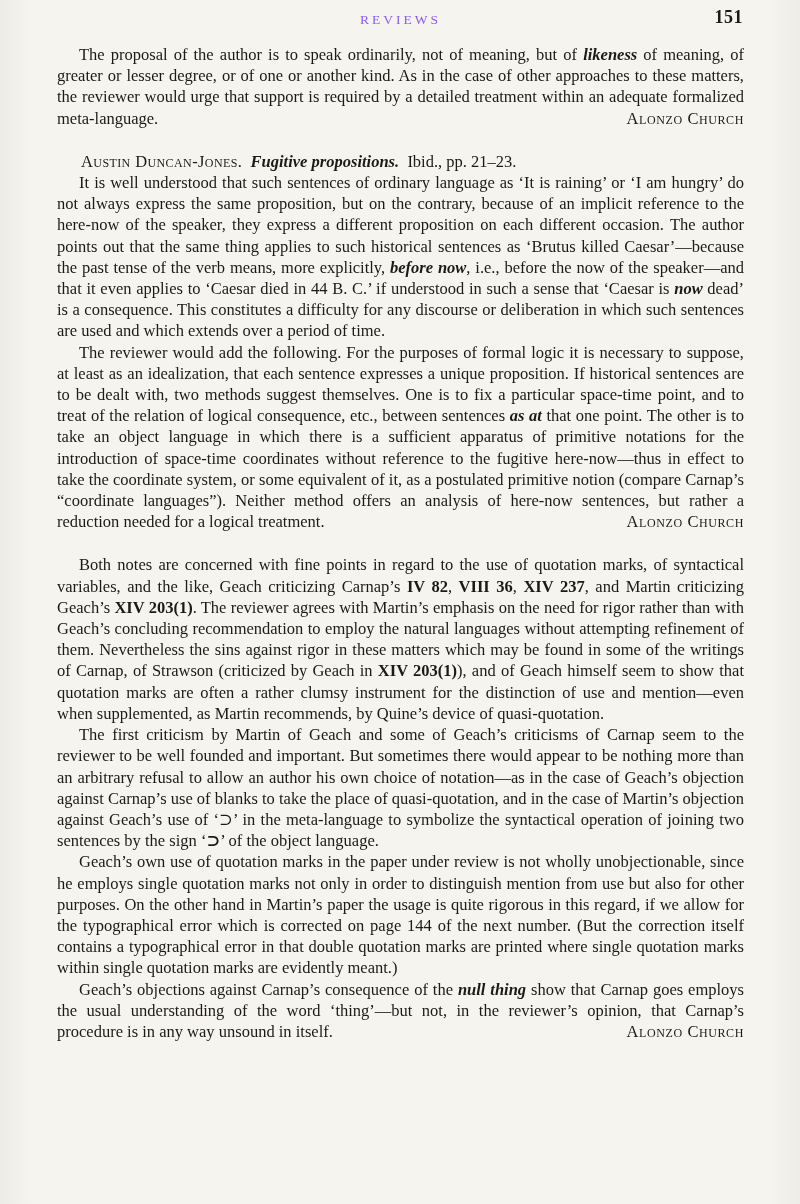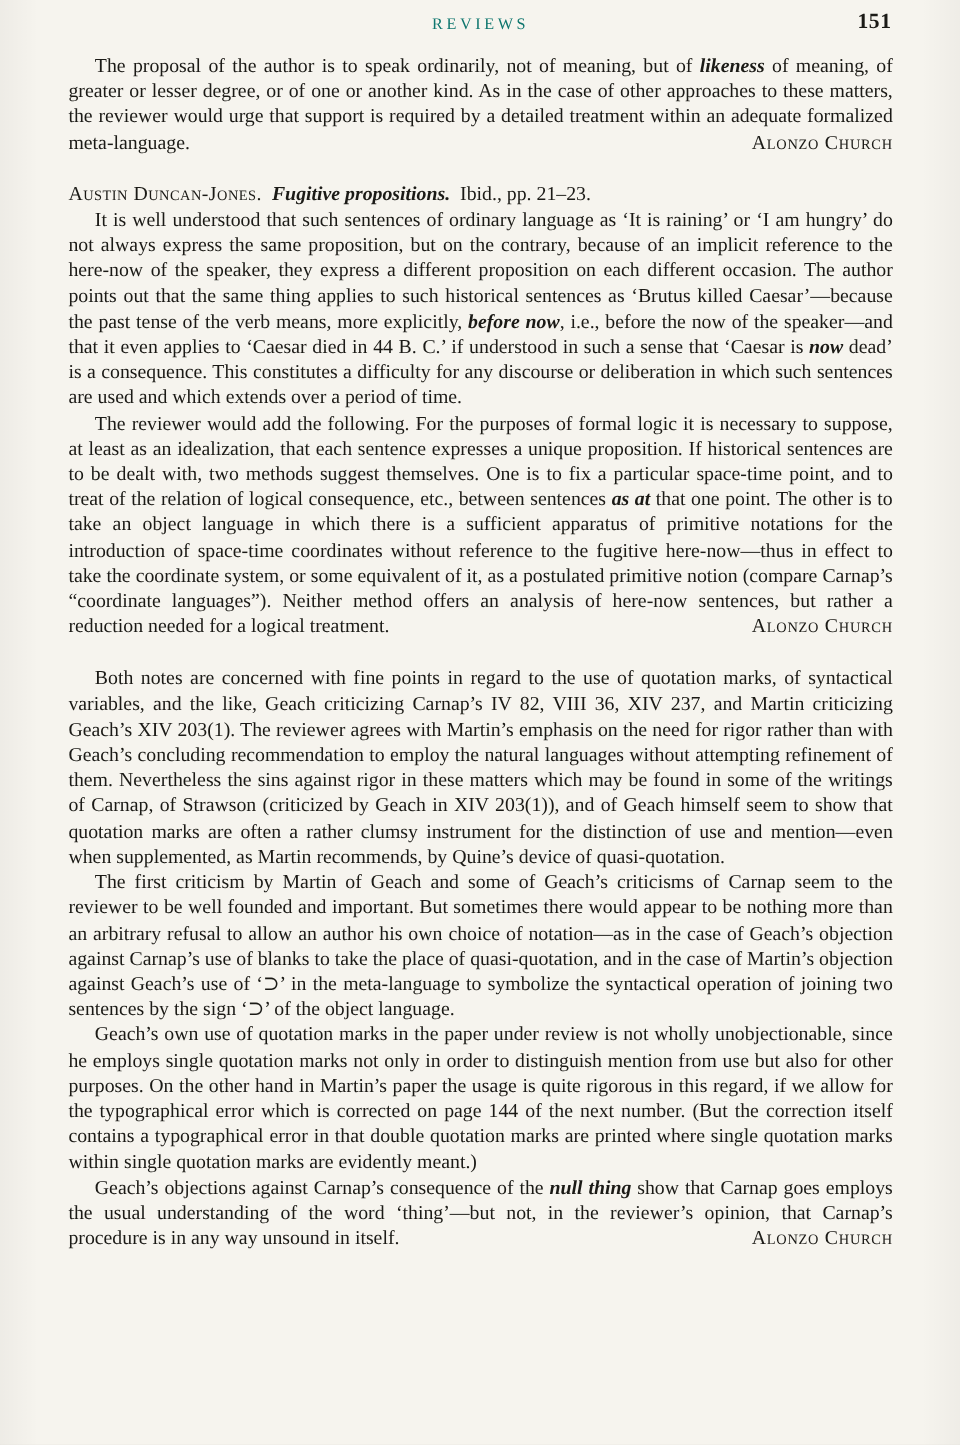--- a/index.html
+++ b/index.html
@@ -24,21 +24,21 @@
   .page-header {
     position: relative;
     height: 18px;
     text-align: center;
     margin-bottom: 18px;
   }
   .running-title {
     display: inline-block;
     font-size: 13.5px;
     letter-spacing: 3px;
-    color: #0f766e;
+    color: #8b5cf6;
   }
   .page-number {
     position: absolute;
     right: 1px;
     top: -1px;
     font-size: 18px;
     font-weight: 700;
     letter-spacing: 0.5px;
   }
 
@@ -50,23 +50,23 @@
     text-align: justify;
     margin: 0;
   }
   
   section.review p::after { content: ""; display: table; clear: both; }
 
   p.body-par { text-indent: 22px; }
   p.heading  { text-indent: 0; }
 
   .it   { font-style: italic; font-weight: bold; }
-  .bd   { font-weight: 400; }
+  .bd   { font-weight: 700; }
   .bdit { font-weight: 700; font-style: italic; }
-  .sc   { font-variant-caps: small-caps; letter-spacing: 0.4px; }
+  .sc   { font-variant-caps: small-caps; letter-spacing: 0.4px; margin-left: 24px; }
 
   .signature {
     float: right;
     font-variant-caps: small-caps;
     letter-spacing: 0.6px;
     padding-left: 28px;
     text-indent: 0;
   }
 </style>
 </head>

